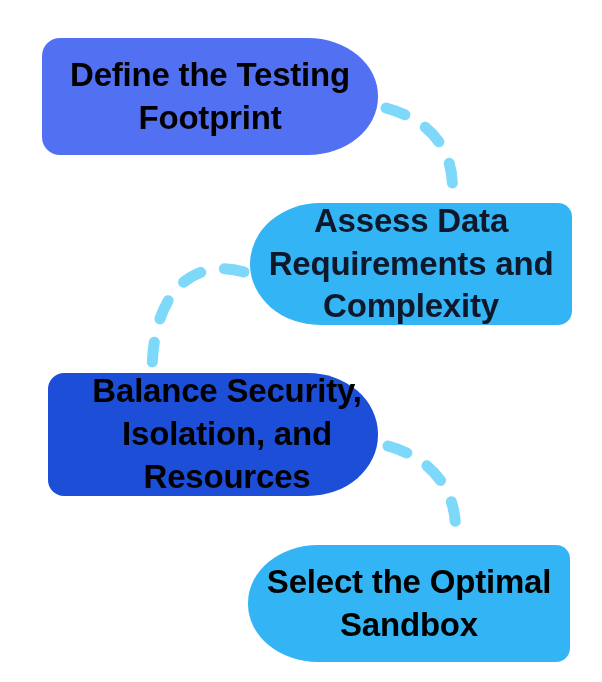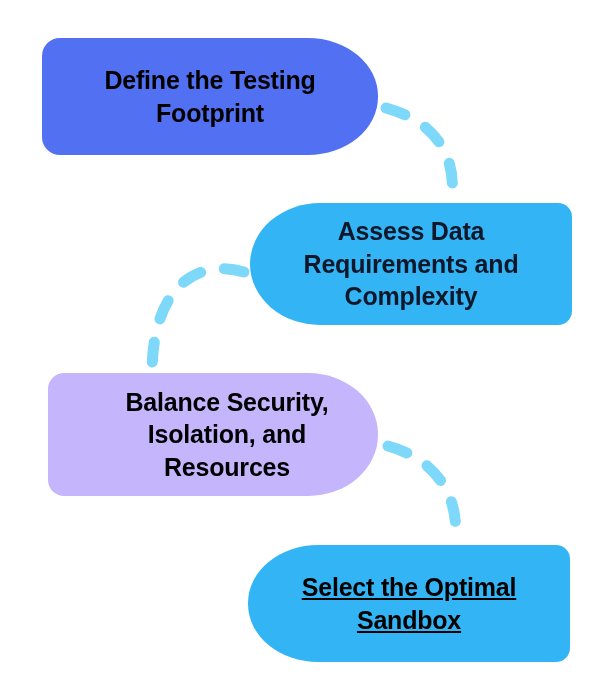--- a/index.html
+++ b/index.html
@@ -30,21 +30,21 @@
     position: absolute;
     display: flex;
     align-items: center;
     justify-content: center;
     box-sizing: border-box;
     text-align: center;
   }
   .step-label {
     font-family: "Liberation Sans", sans-serif;
     font-weight: bold;
-    font-size: 25px;
+    font-size: 33px;
     line-height: 1.30;
     letter-spacing: -0.2px;
     color: #000000;
     white-space: pre-line;
     padding: 0 14px;
   }
   
   #node-1 {
     left: 42px;  top: 38px;
     width: 336px; height: 117px;
@@ -95,24 +95,24 @@
     <div class="step-label" style="color: rgb(0, 0, 0);">Define the Testing
 Footprint</div>
   </div>
 
   <div class="step-node" id="node-2" style="background: rgb(51, 181, 245);">
     <div class="step-label" style="color: #0f172a;">Assess Data
 Requirements and
 Complexity</div>
   </div>
 
-  <div class="step-node" id="node-3" style="background: #c4b5fd; padding-left: 28px;">
+  <div class="step-node" id="node-3" style="background: #1d4ed8; padding-left: 28px;">
     <div class="step-label" style="color: rgb(0, 0, 0);">Balance Security,
 Isolation, and
 Resources</div>
   </div>
 
-  <div class="step-node" id="node-4" style="background: rgb(51, 181, 245); text-decoration: underline;">
+  <div class="step-node" id="node-4" style="background: rgb(51, 181, 245);">
     <div class="step-label" style="color: rgb(0, 0, 0);">Select the Optimal
 Sandbox</div>
   </div>
 
 </div>
 
 </body></html>

